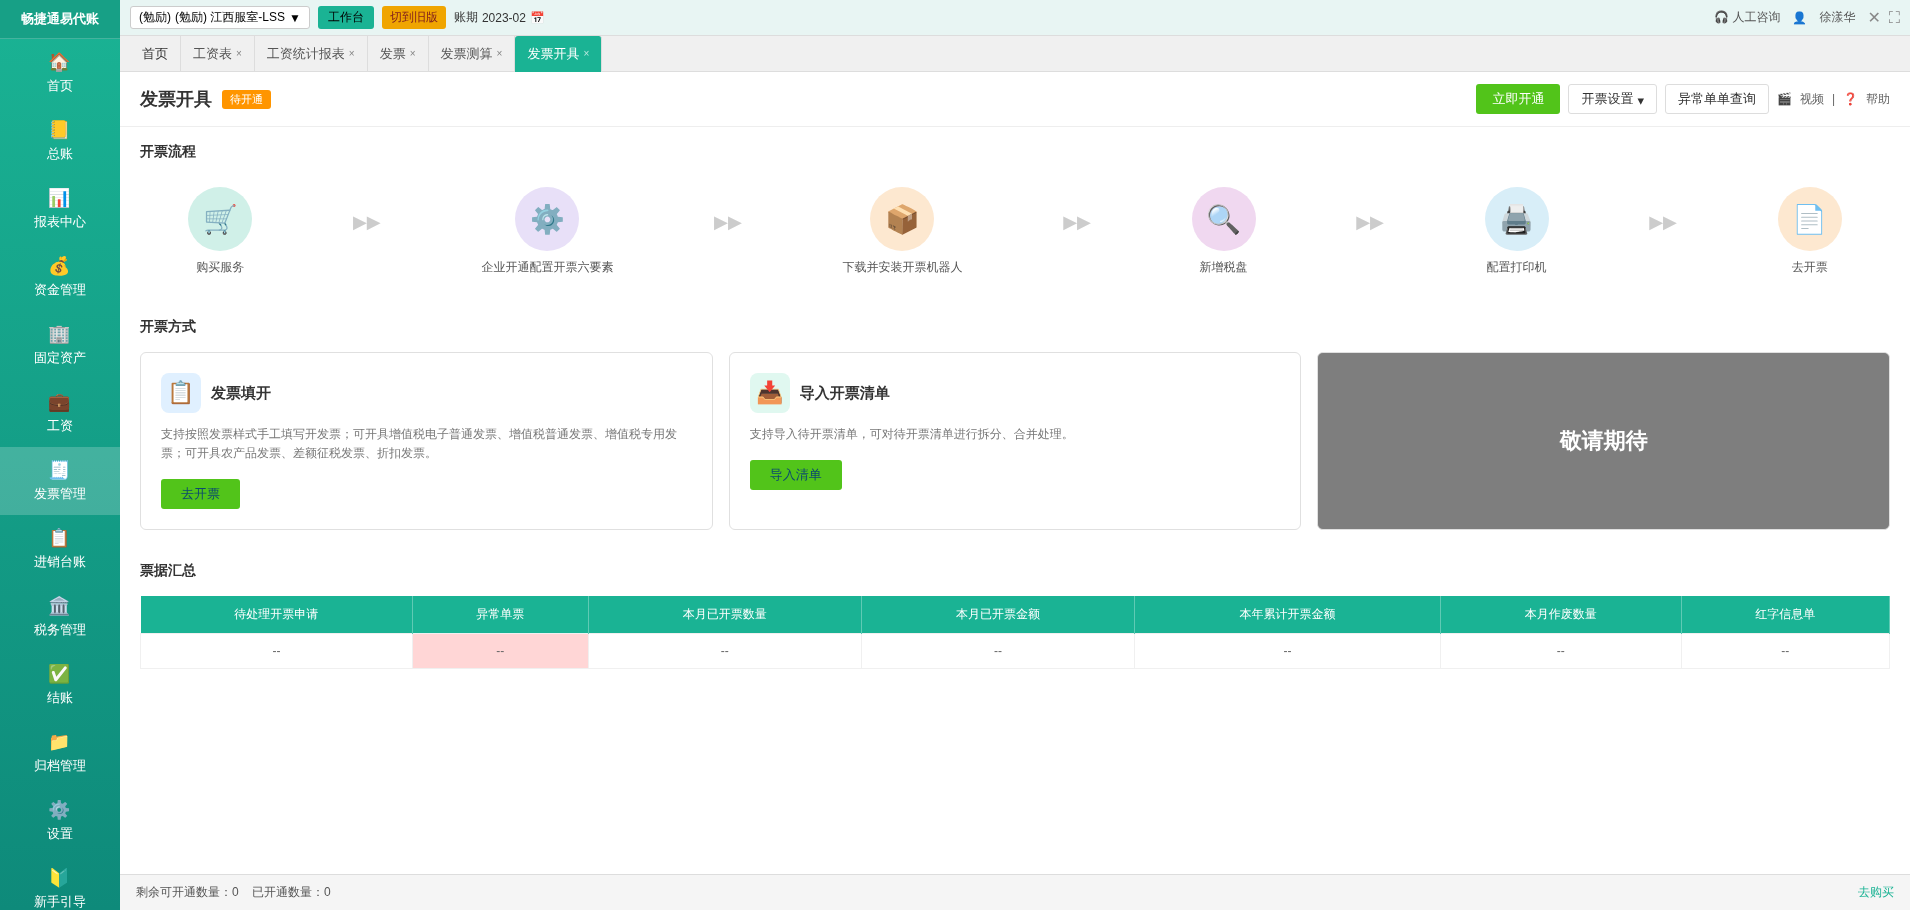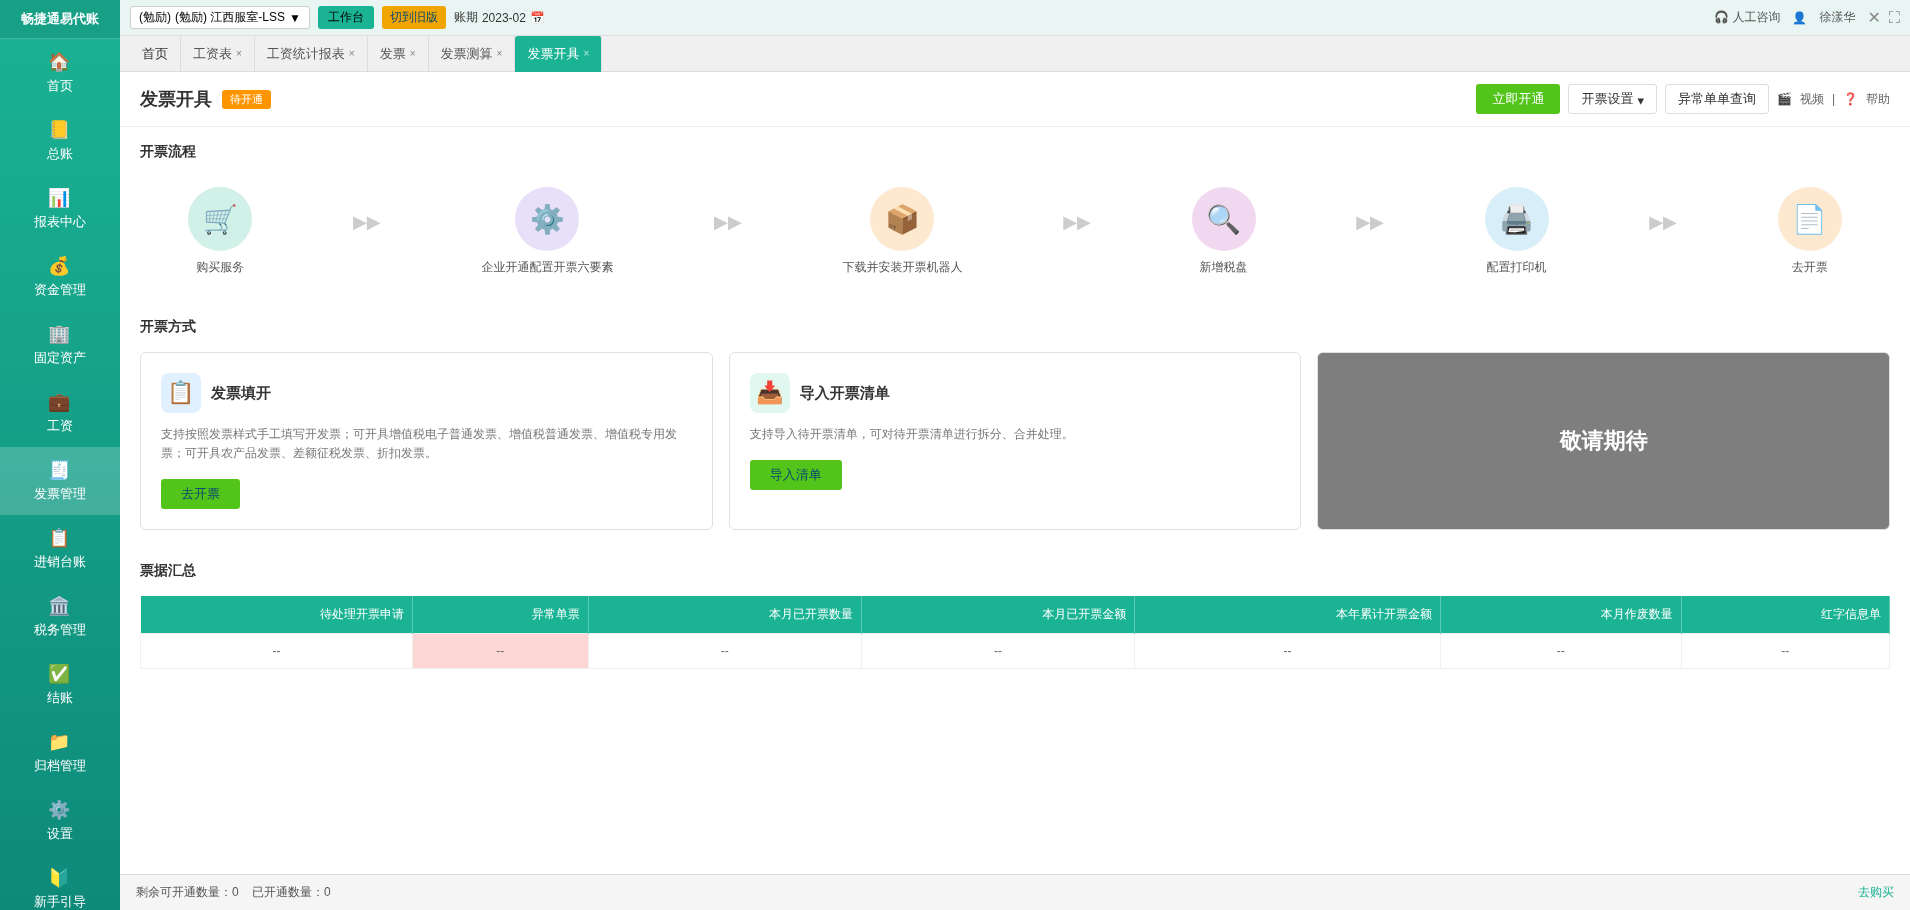--- a/index.html
+++ b/index.html
@@ -69,21 +69,21 @@
       background: #1ab394;
       color: #000000;
       border: none;
       padding: 3px 10px;
       border-radius: 3px;
       cursor: pointer;
       font-size: 12px;
     }
     .version-btn {
       background: #f0a500;
-      color: #0c4a6e;
+      color: #7f1d1d;
       border: none;
       padding: 3px 8px;
       border-radius: 3px;
       cursor: pointer;
       font-size: 12px;
     }
     .period-btn {
       display: flex;
       align-items: center;
       gap: 4px;
@@ -246,21 +246,21 @@
       font-size: 22px;
       font-weight: bold;
     }
 
     
     .summary-table { width: 100%; border-collapse: collapse; }
     .summary-table th {
       background: #1ab394;
       color: white;
       padding: 10px 8px;
-      text-align: right;
+      text-align: center;
       font-size: 12px;
       font-weight: normal;
       border-right: 1px solid rgba(255,255,255,0.3);
     }
     .summary-table td {
       text-align: center;
       padding: 10px 8px;
       font-size: 12px;
       color: #666;
       border: 1px solid #f0f0f0;

